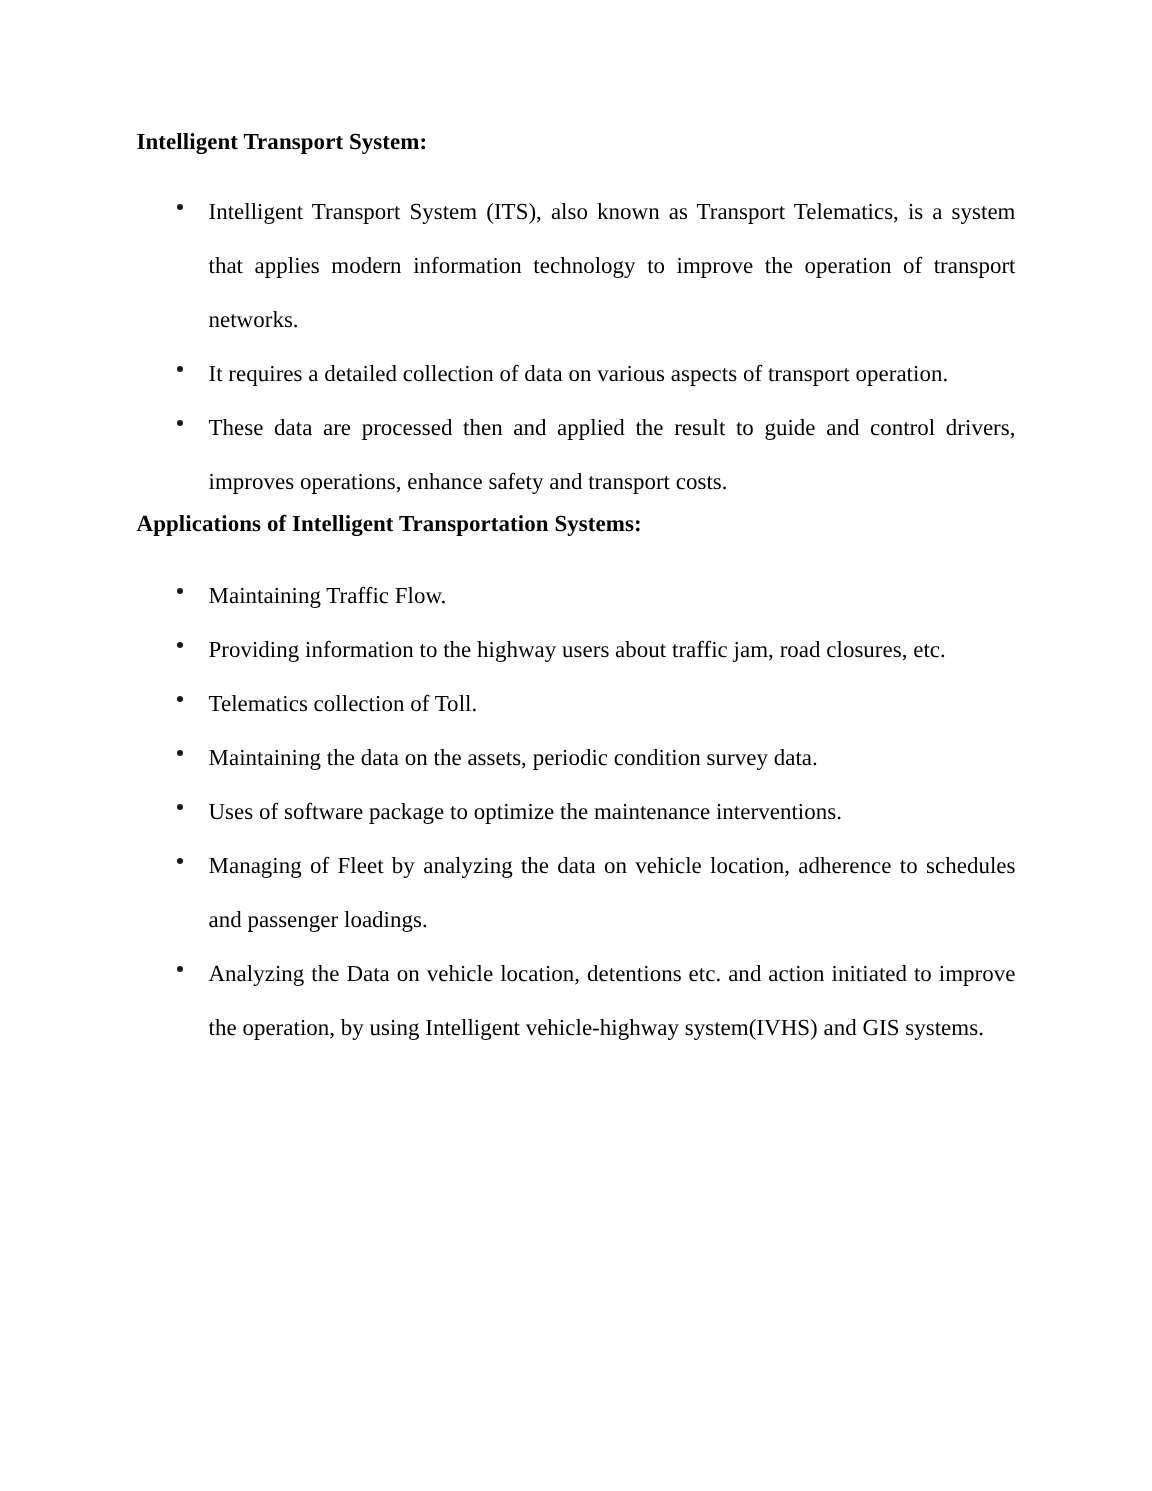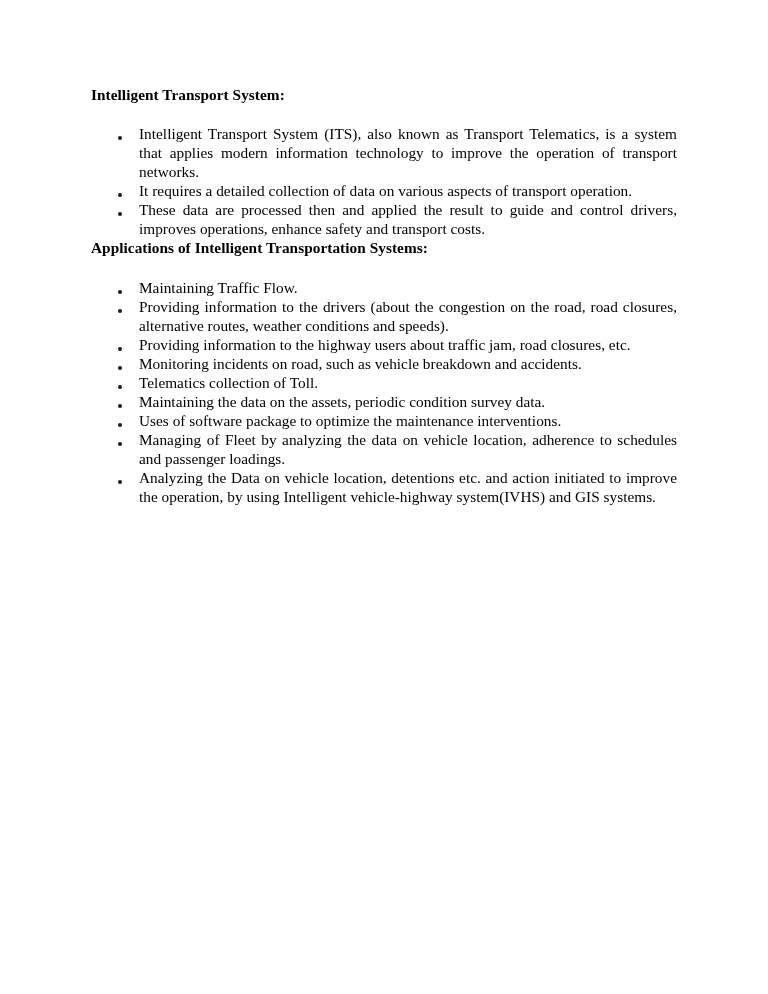--- a/index.html
+++ b/index.html
@@ -55,21 +55,21 @@
 
   ul.bullet-list.second-list {
     margin-top: 21px;
   }
 
   ul.bullet-list > li {
     position: relative;
     padding-left: 48px;   
     margin: 0 0 0 0;
     font-size: 15.3px;
-    line-height: 19px;
+    line-height: 36px;
     text-align: justify;
     text-justify: inter-word;
     letter-spacing: 0.02px;
   }
 
   ul.bullet-list > li::before {
     content: "";
     position: absolute;
     left: 27px;           
     top: 11.6px;
@@ -104,27 +104,21 @@
       </li>
     </ul>
 
     <h2 class="section-heading heading-gap-top">Applications of Intelligent Transportation Systems:</h2>
 
     <ul class="bullet-list second-list">
       <li>
         <span class="li-text">Maintaining Traffic Flow.</span>
       </li>
       <li>
-        <span class="li-text">Providing information to the drivers (about the congestion on the road, road closures, alternative routes, weather conditions and speeds).</span>
-      </li>
-      <li>
         <span class="li-text">Providing information to the highway users about traffic jam, road closures, etc.</span>
-      </li>
-      <li>
-        <span class="li-text">Monitoring incidents on road, such as vehicle breakdown and accidents.</span>
       </li>
       <li>
         <span class="li-text">Telematics collection of Toll.</span>
       </li>
       <li>
         <span class="li-text">Maintaining the data on the assets, periodic condition survey data.</span>
       </li>
       <li>
         <span class="li-text">Uses of software package to optimize the maintenance interventions.</span>
       </li>

